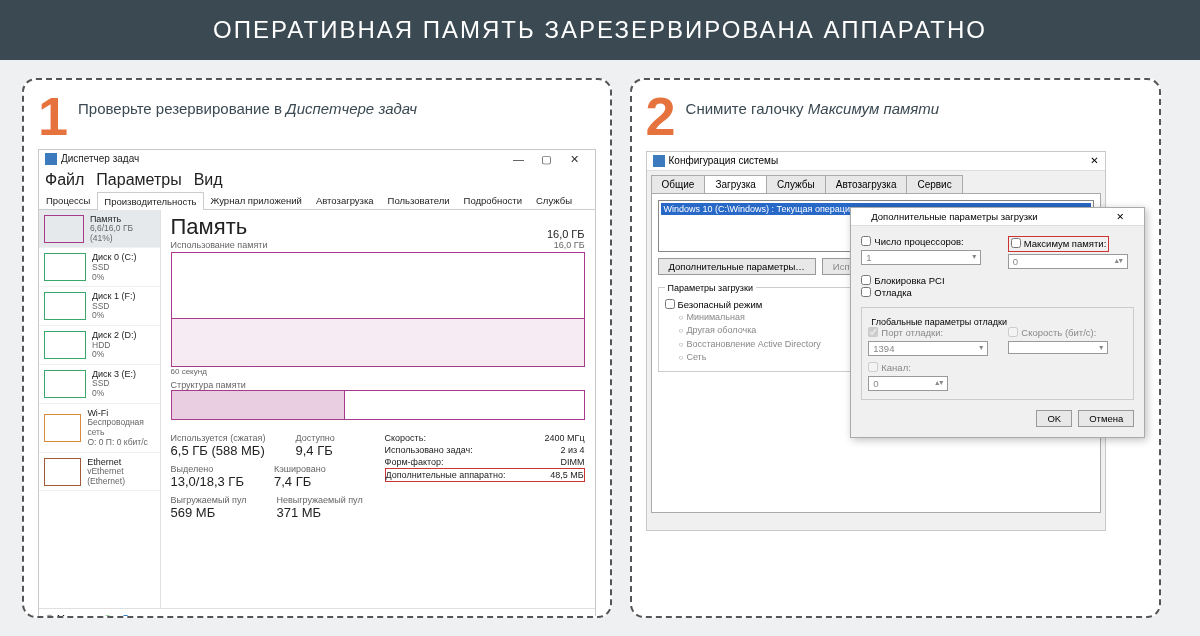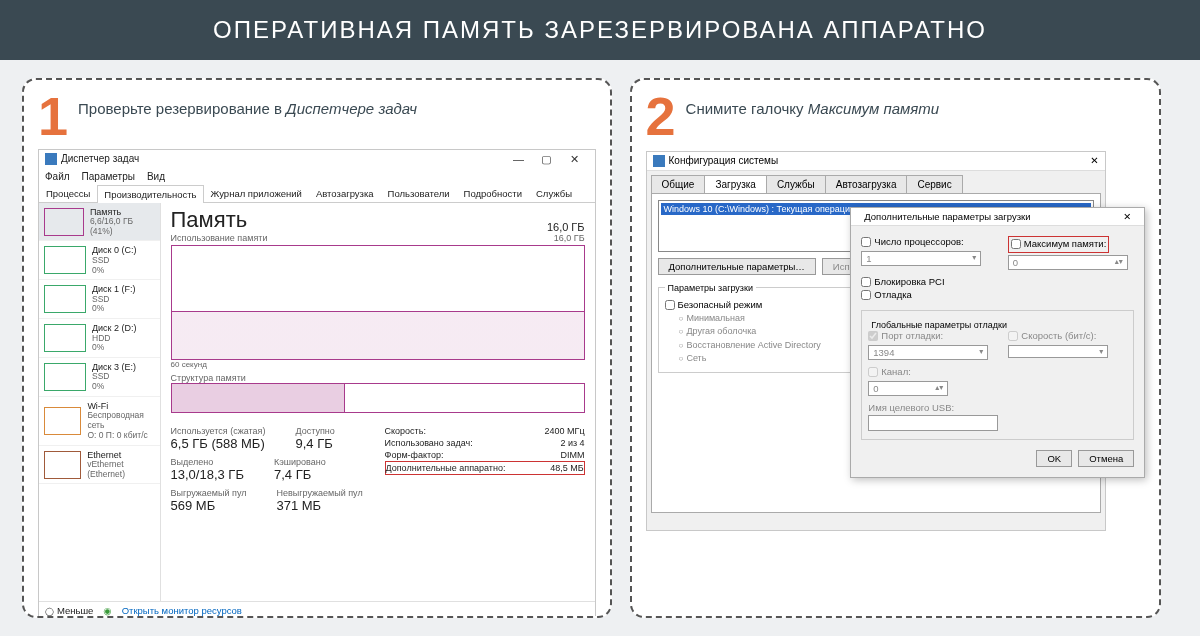--- a/index.html
+++ b/index.html
@@ -11,21 +11,21 @@
   .panel-right { flex: 0 0 46%; }
   .step-head { display: flex; align-items: flex-start; gap: 10px; margin-bottom: 8px; }
   .step-num { font-size: 54px; font-weight: bold; color: #e6723d; line-height: 0.9; }
   .step-text { font-size: 15px; color: #3a4952; line-height: 1.4; padding-top: 6px; }
   .step-text em { font-style: italic; }
   
   .win { border: 1px solid #c8c8c8; background: #fff; font-size: 10px; color: #222; }
   .win-title { display: flex; align-items: flex-start; padding: 3px 6px; font-size: 10px; }
   .win-title .spacer { flex: 1; }
   .win-title .ctrl { width: 28px; text-align: center; font-size: 11px; color: #333; }
-  .win-menu { display: flex; gap: 12px; padding: 2px 6px; font-size: 10px; }
+  .win-menu { display: flex; gap: 12px; padding: 2px 6px; font-size: 16px; }
   .win-menu span { text-decoration: underline; text-decoration-color: transparent; }
   .win-tabs { display: flex; border-bottom: 1px solid #ccc; font-size: 9.5px; }
   .win-tabs .tab { padding: 3px 6px; border: 1px solid transparent; border-bottom: none; }
   .win-tabs .tab.active { border-color: #ccc; background: #fff; position: relative; top: 1px; }
   .tm-body { display: flex; height: 398px; }
   .tm-side { width: 148px; border-right: 1px solid #e0e0e0; overflow: hidden; }
   .side-item { display: flex; gap: 6px; padding: 4px 5px; border-bottom: 1px solid #f0f0f0; align-items: center; }
   .side-item.sel { background: #e6e9ec; }
   .side-chart { width: 42px; height: 28px; border: 1px solid; }
   .c-cpu { border-color: #2f8bc0; }
@@ -70,26 +70,26 @@
   .msc-body { background:#fff; margin: 0 4px; padding: 6px; border:1px solid #aaa; height: 320px; position: relative; }
   .boot-list { border:1px solid #888; height: 52px; padding: 2px; font-size:9px; }
   .boot-list .sel { background:#2868c7; color:#fff; padding:1px 3px; }
   .adv-btn-row { display:flex; gap:6px; margin-top:6px; }
   .btn { border:1px solid #999; background:#e8e8e8; padding: 2px 10px; font-size:9.5px; }
   .btn.dis { color:#888; }
   .boot-params { margin-top: 8px; border:1px solid #ccc; padding:6px; font-size:9.5px; }
   .boot-params legend { font-size: 9px; padding: 0 3px; }
   .boot-params .cb-row { display:flex; gap: 30px;}
   .boot-params .radios { margin-left: 14px; color:#888; font-size:9px; line-height:1.5;}
-  .chk { display:inline-flex; align-items:flex-end; gap:3px; }
+  .chk { display:inline-flex; align-items:flex-start; gap:3px; }
   .chk input { width:10px; height:10px; }
   .rad::before { content:'○'; margin-right:3px; font-size:8px; }
   
   .adv-dialog { position:absolute; right: 0px; top: 56px; width: 295px; border:1px solid #aaa; background:#f0f0f0; box-shadow: 2px 2px 8px rgba(0,0,0,0.25); z-index:10; font-size:9.5px; }
-  .adv-dialog .dtitle { background:#fff; border-bottom:1px solid #ddd; padding:3px 13px; display:flex; }
+  .adv-dialog .dtitle { background:#fff; border-bottom:1px solid #ddd; padding:3px 20px; display:flex; }
   .adv-dialog .dtitle .spacer { flex:1; }
   .adv-body { padding: 10px; }
   .adv-row { display:flex; gap:20px; margin-bottom:6px; }
   .adv-col { flex:1; }
   .hl2 { border: 1.5px solid #c33; padding:1px 2px; display:inline-block; }
   .combo { border:1px solid #999; background:#fff; padding:1px 4px; margin-top:2px; display:flex; justify-content:space-between; width: 120px; color:#888;}
   .combo .arrow { font-size:8px; }
   .gb { border:1px solid #ccc; padding: 8px 6px; margin-top:8px; }
   .gb-title { font-size:9px; margin-top:-14px; background:#f0f0f0; display:inline-block; padding:0 3px; }
   .txtin { border:1px solid #999; background:#fff; height:16px; width:130px; margin-top:2px;}
@@ -403,24 +403,20 @@
             <div style="margin-top:6px;">
               <label class="chk" style="color:#888;">
                   <input type="checkbox" disabled="" style="">
                   <span>Канал:</span>
                 </label>
               <div class="combo" style="width:80px;">
                   <span>0</span>
                   <span class="arrow">▴▾</span>
                 </div>
             </div>
-            <div style="margin-top:6px; color:#888;">
-              <div>Имя целевого USB:</div>
-              <div class="txtin"></div>
-            </div>
           </div>
           <div class="dlg-btns">
             <div class="btn">OK</div>
             <div class="btn">Отмена</div>
           </div>
         </div>
       </div>
     </div>
   </div>
 

